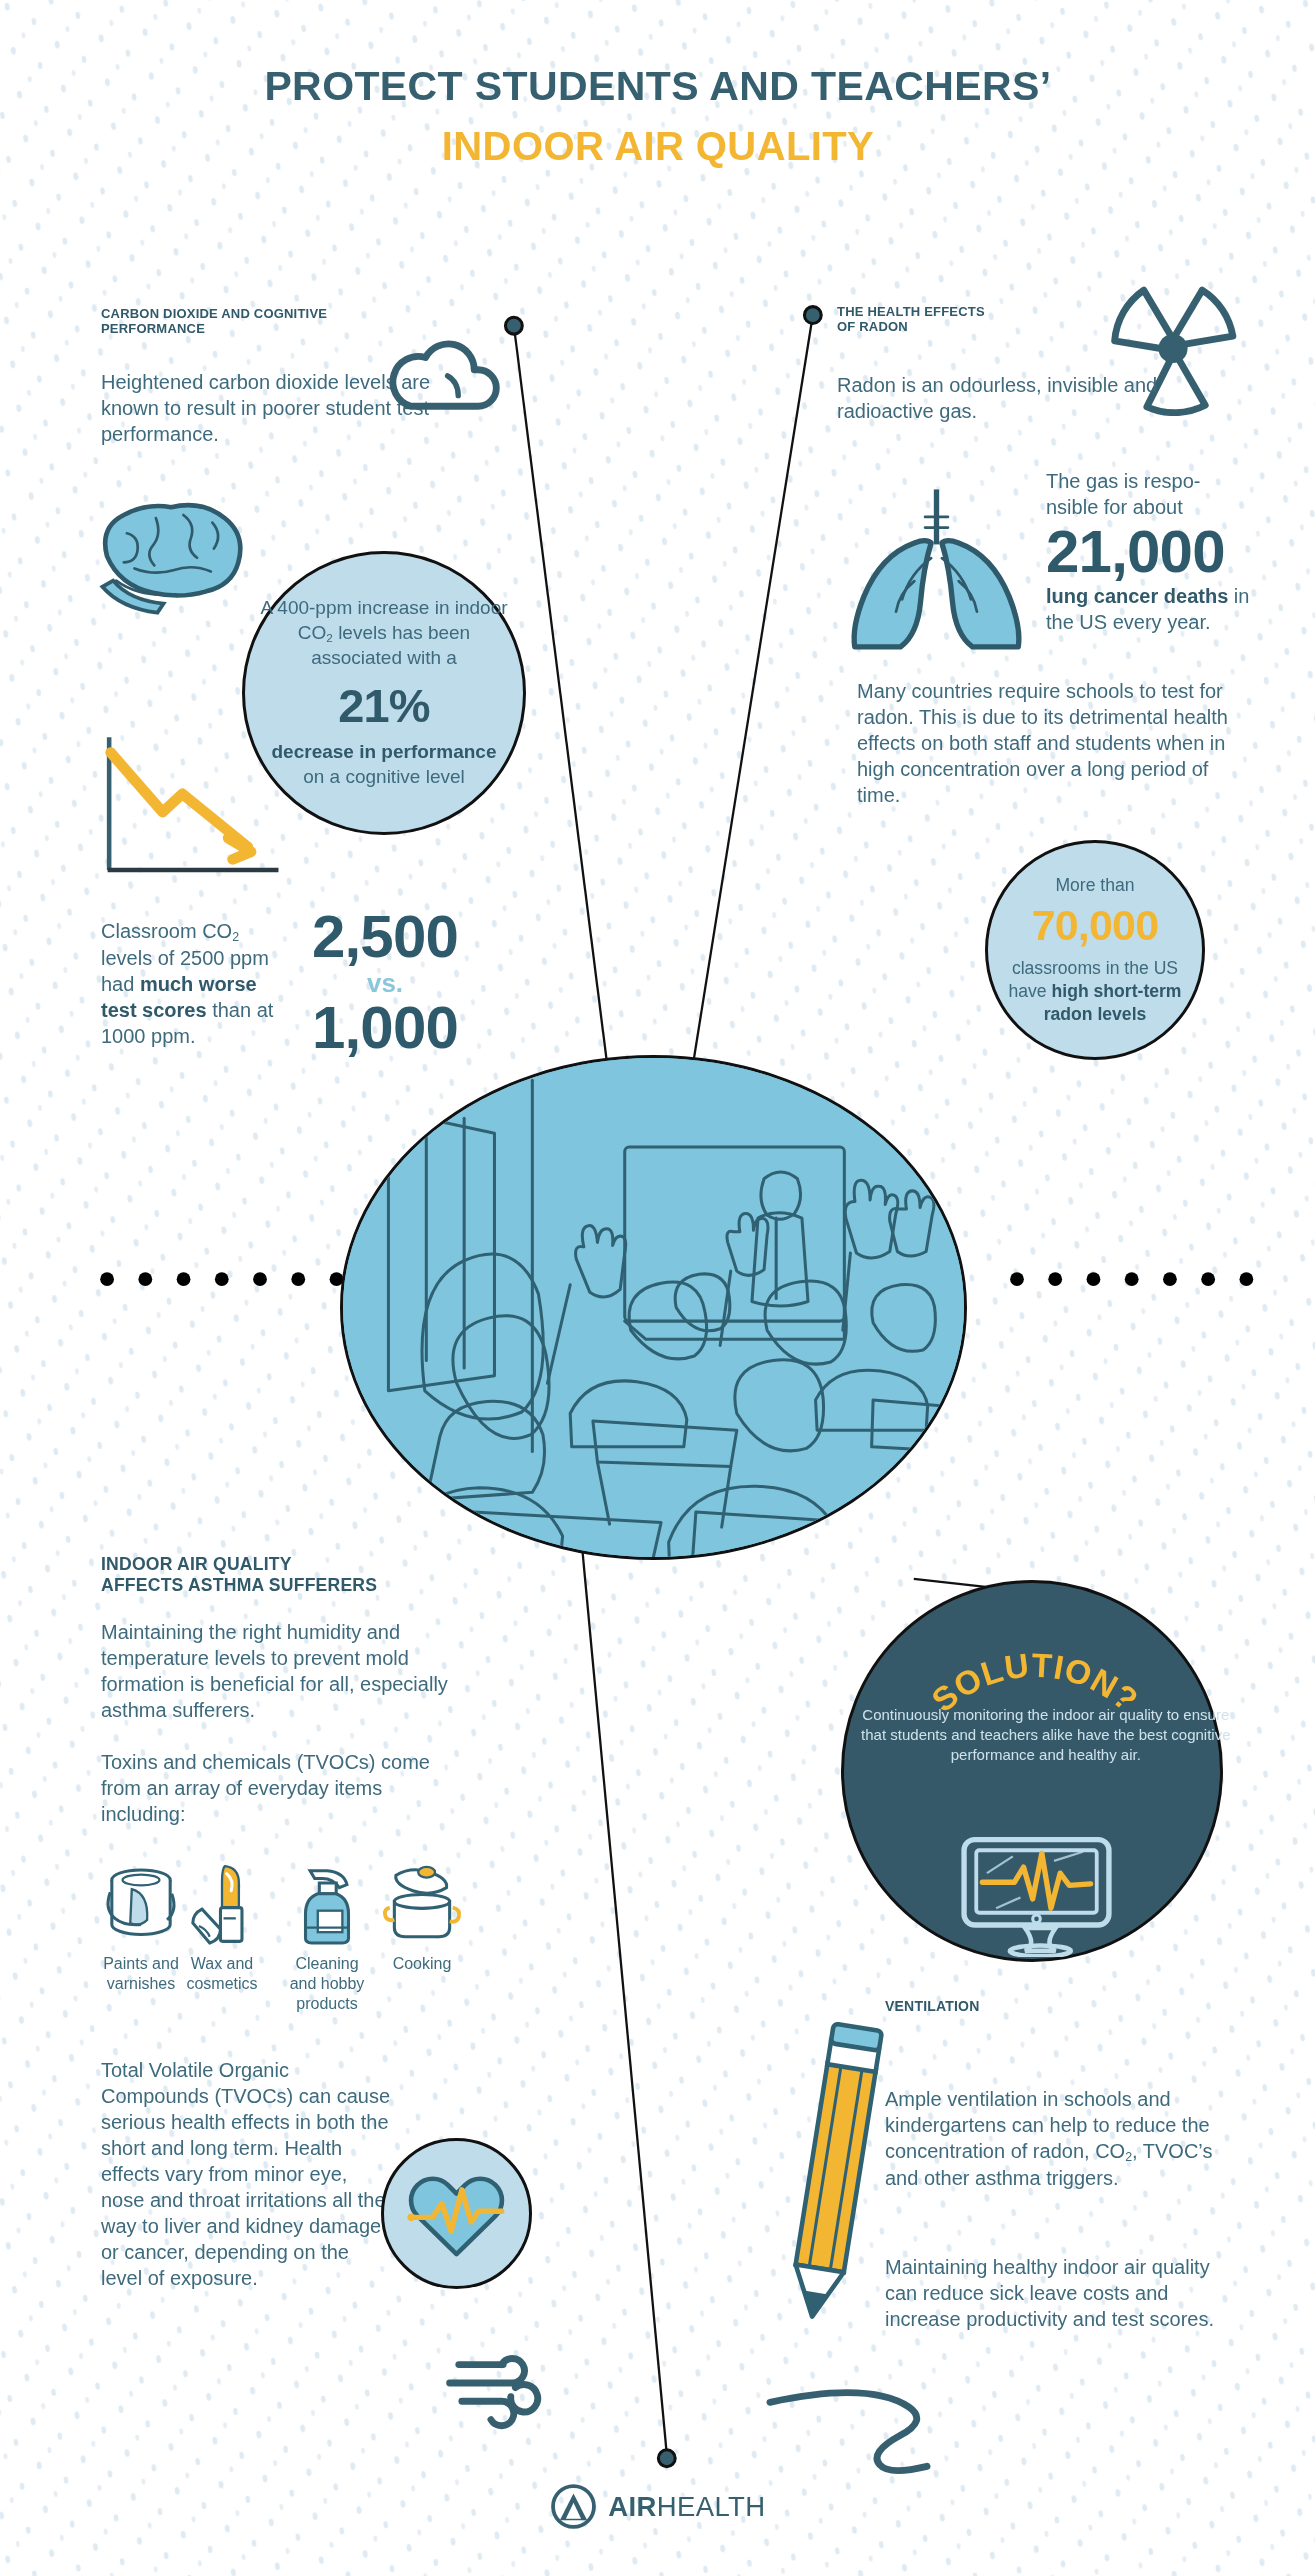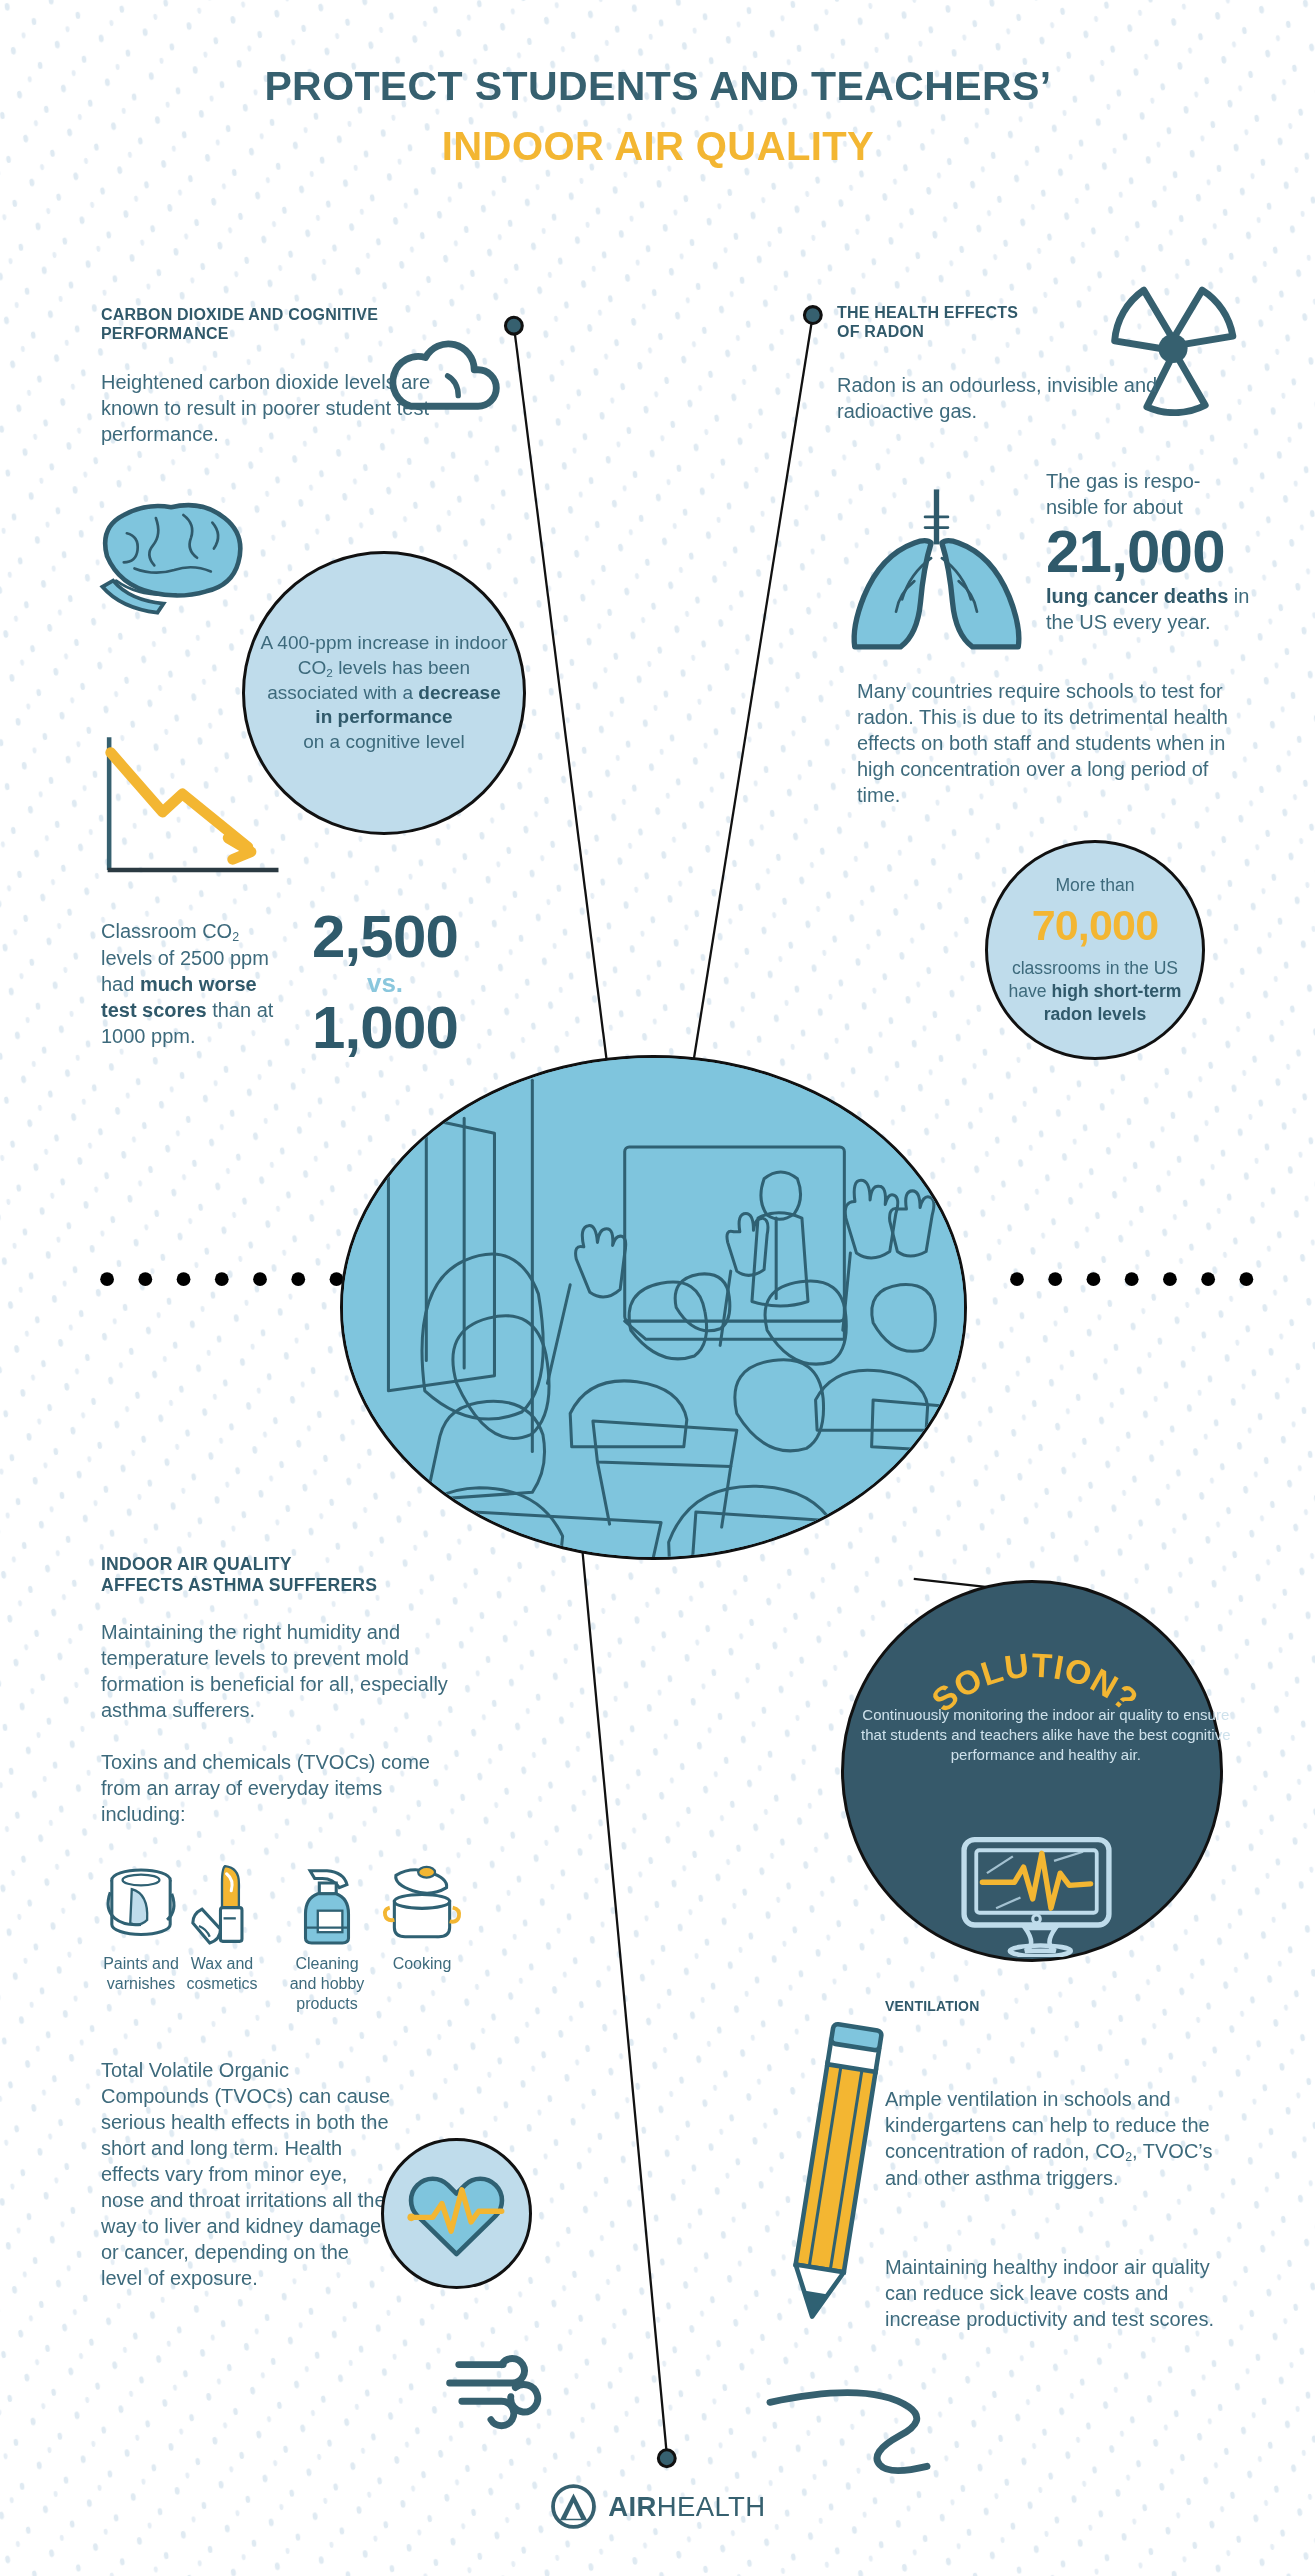--- a/index.html
+++ b/index.html
@@ -8,21 +8,21 @@
     background:#ffffff;
     font-family:"Liberation Sans", sans-serif;
     color:#36606f;
   }
   
   #dots{position:absolute;inset:0;pointer-events:none;z-index:0;}
   
   .abs{position:absolute;}
   .head{
     font-weight:bold;letter-spacing:0.2px;color:#30596a;
-    font-size:16px;line-height:1.18;
+    font-size:13px;line-height:1.18;
   }
   .body-t{
     font-size:20px;line-height:1.30;color:#3d6a7c;font-weight:400;
   }
   .body-t b{font-weight:bold;color:#30596a;}
   sub{font-size:.62em;vertical-align:-0.22em;}
   .bigno{
     font-size:60px;font-weight:bold;color:#2f5a6b;line-height:.95;
     letter-spacing:-0.8px;
   }
@@ -139,20 +139,21 @@
 <svg class="abs" style="left:98px;top:716px;z-index:3;" width="184" height="164" viewBox="0 0 240 215">
   <line x1="14" y1="28" x2="14" y2="202" stroke="#36606f" stroke-width="6"></line>
   <line x1="12" y1="202" x2="236" y2="202" stroke="#2b3a42" stroke-width="6"></line>
   <polyline points="16,48 84,126 110,102 196,172" fill="none" stroke="#f3b632" stroke-width="14" stroke-linejoin="round" stroke-linecap="round"></polyline>
   <polyline points="170,160 200,178 176,188" fill="none" stroke="#f3b632" stroke-width="14" stroke-linejoin="round" stroke-linecap="round"></polyline>
 </svg>
 
 <div class="abs circle c-light" style="left:242px;top:551px;width:284px;height:284px;z-index:4;">
   <div class="circ-txt">
     <span><span>A 400-ppm increase in indoor CO</span><sub>2</sub><span> levels has been associated with a</span></span>
+    <span class="pct">21%</span>
     <b>decrease in performance</b>
     <div>on a cognitive level</div>
   </div>
 </div>
 
 <div class="abs body-t" style="left:101px;top:918px;width:190px;z-index:3;">
   <span>Classroom CO</span><sub>2</sub><span> levels of 2500 ppm had </span><b>much worse test scores</b><span> than at 1000 ppm.</span>
 </div>
 <div class="abs" style="left:297px;top:908px;width:176px;z-index:3;text-align:center;">
   <div class="bigno">2,500</div>

